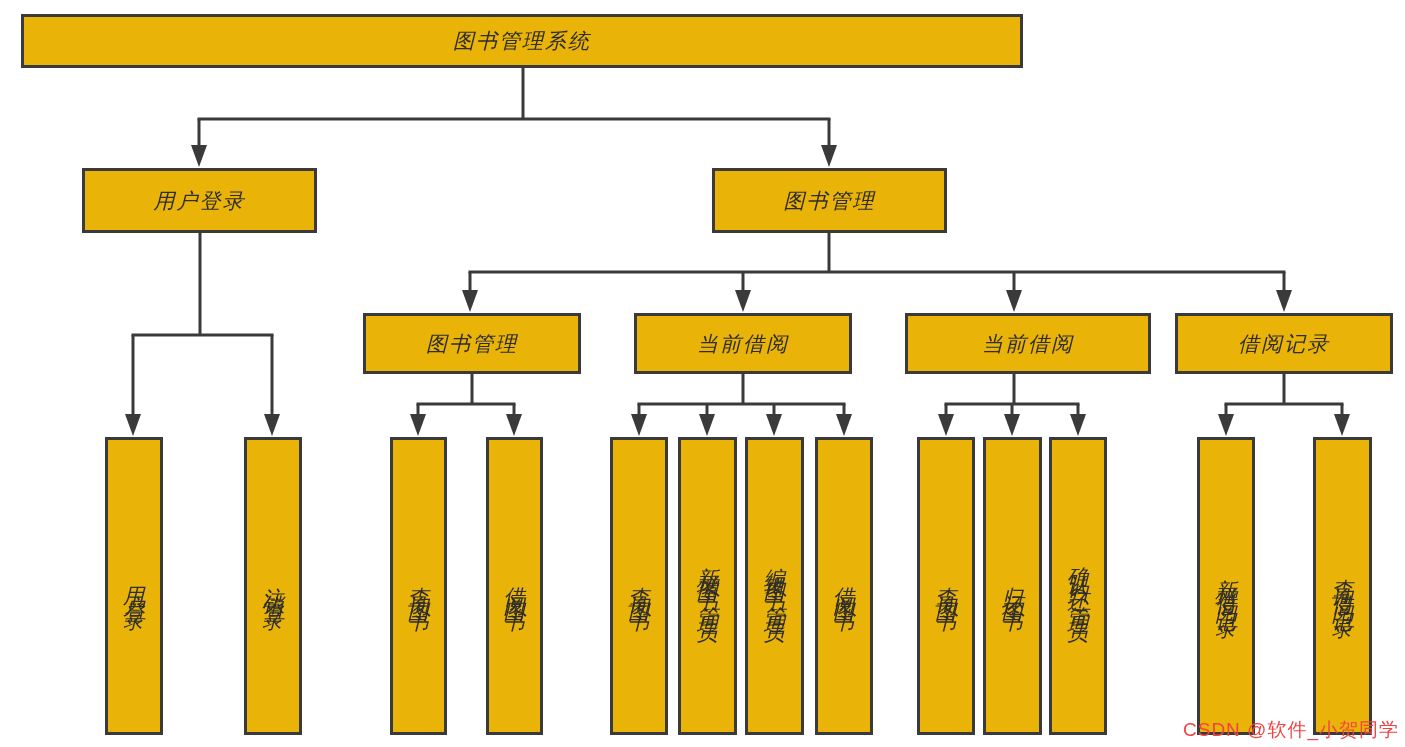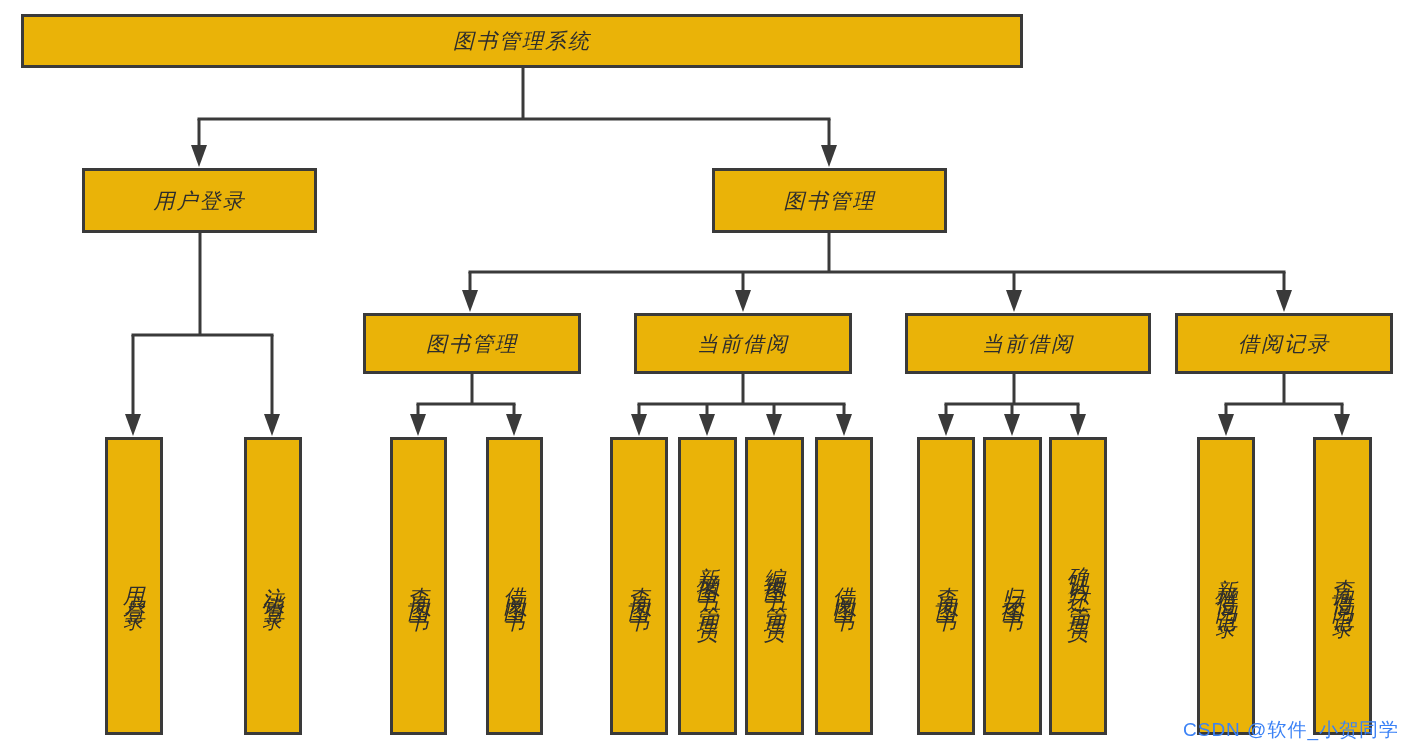--- a/index.html
+++ b/index.html
@@ -31,21 +31,21 @@
   .node.vert span {
     writing-mode: vertical-rl;
     text-orientation: mixed;
     letter-spacing: 8px;
     white-space: nowrap;
     line-height: 1;
   }
   .watermark {
     position: absolute;
     z-index: 3;
-    color: #3b82f6;
+    color: #ef4444;
     font-size: 19px;
     letter-spacing: 1px;
     white-space: nowrap;
   }
 </style>
 </head>
 <body>
 
 <div id="canvas">
 

